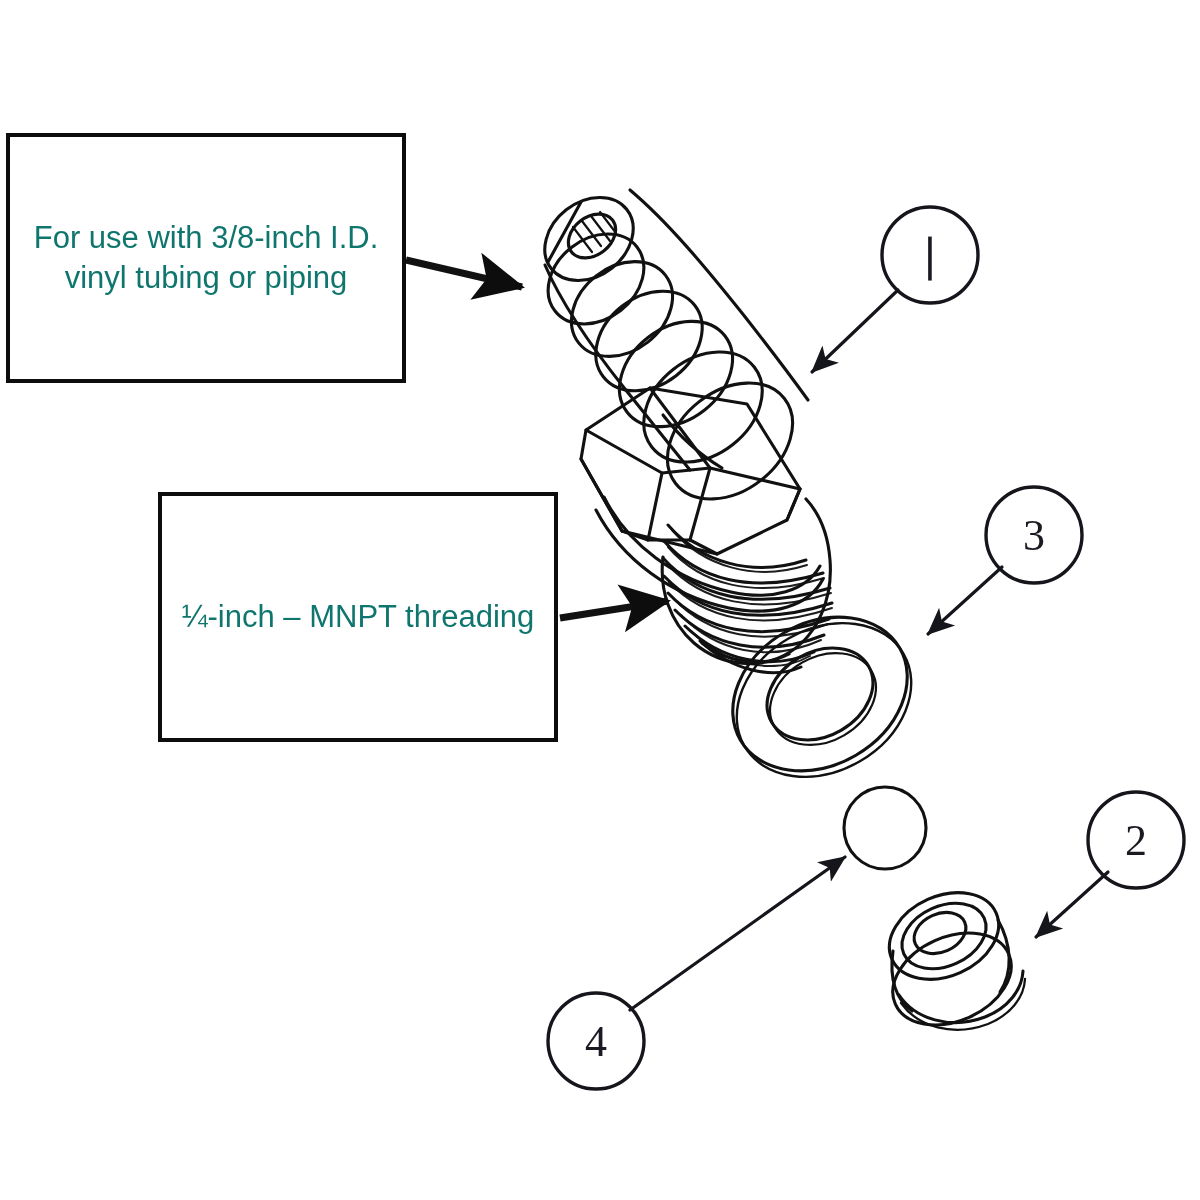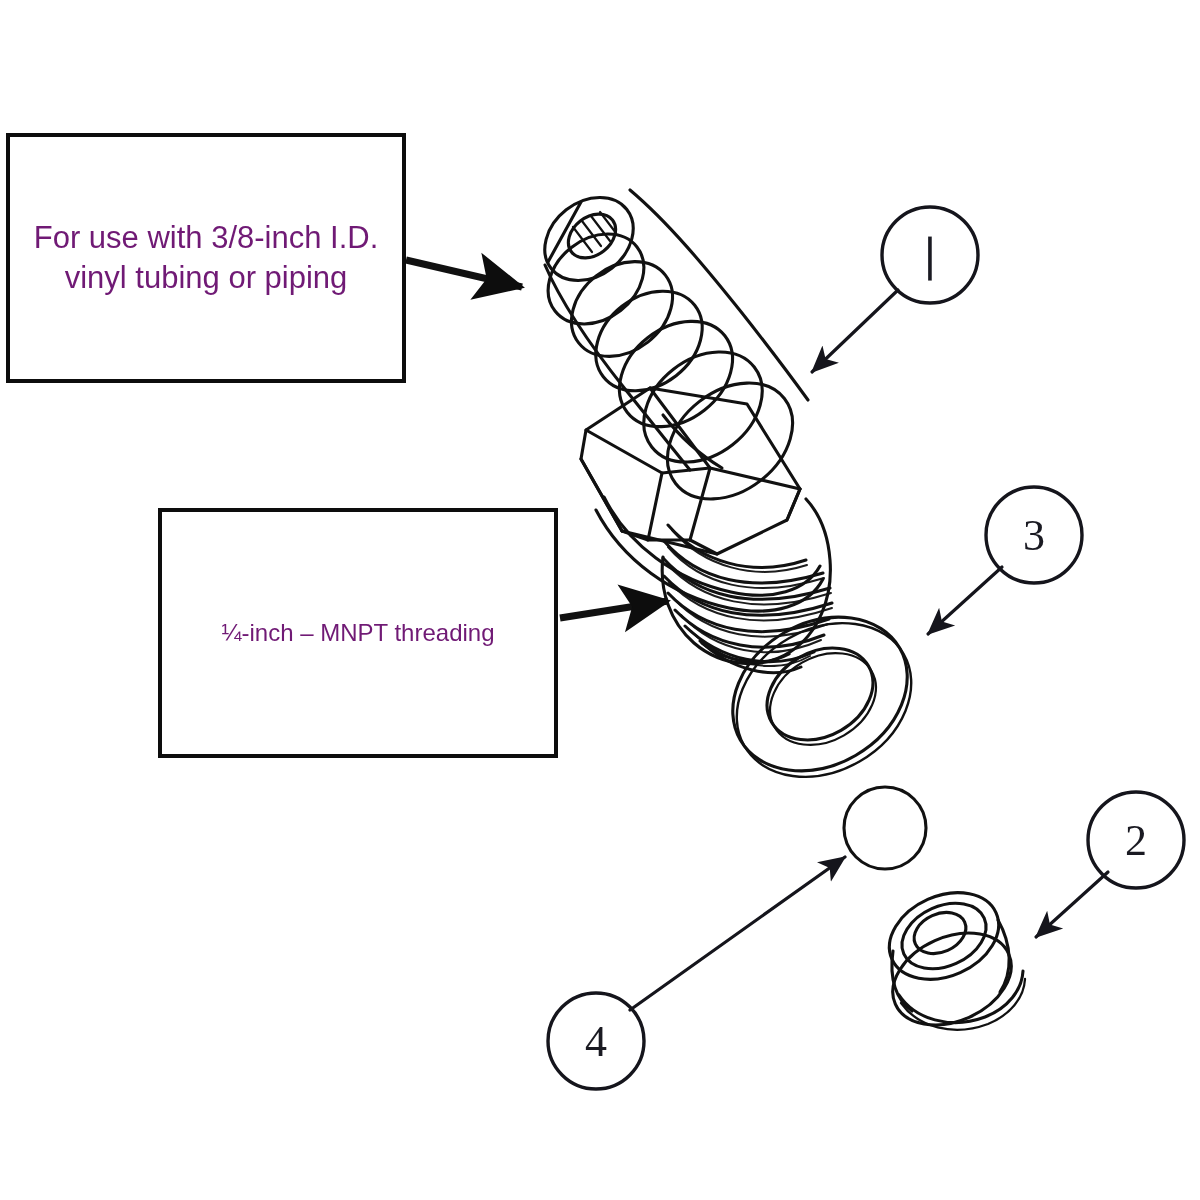--- a/index.html
+++ b/index.html
@@ -18,24 +18,24 @@
   .note-box{
     position:absolute;
     box-sizing:border-box;
     background:#ffffff;
     border:4px solid #0d0d0d;
     display:flex;
     align-items:center;
     justify-content:center;
     text-align:center;
     line-height:1.28;
-    color:#701a75;
+    color:#0f766e;
   }
   #note-1{left:6px;  top:133px; width:400px; height:250px; font-size:31px; padding:0 16px;}
-  #note-2{left:158px;top:508px; width:400px; height:250px; font-size:24px; padding:0 8px;}
+  #note-2{left:158px;top:492px; width:400px; height:250px; font-size:31px; padding:0 8px;}
   .note-text{display:block;}
 
   .callout-num{
     position:absolute;
     width:86px;height:86px;
     display:flex;align-items:center;justify-content:center;
     font-family:"Liberation Serif", serif;
     font-size:44px;
     color:#1a1a22;
     pointer-events:none;

